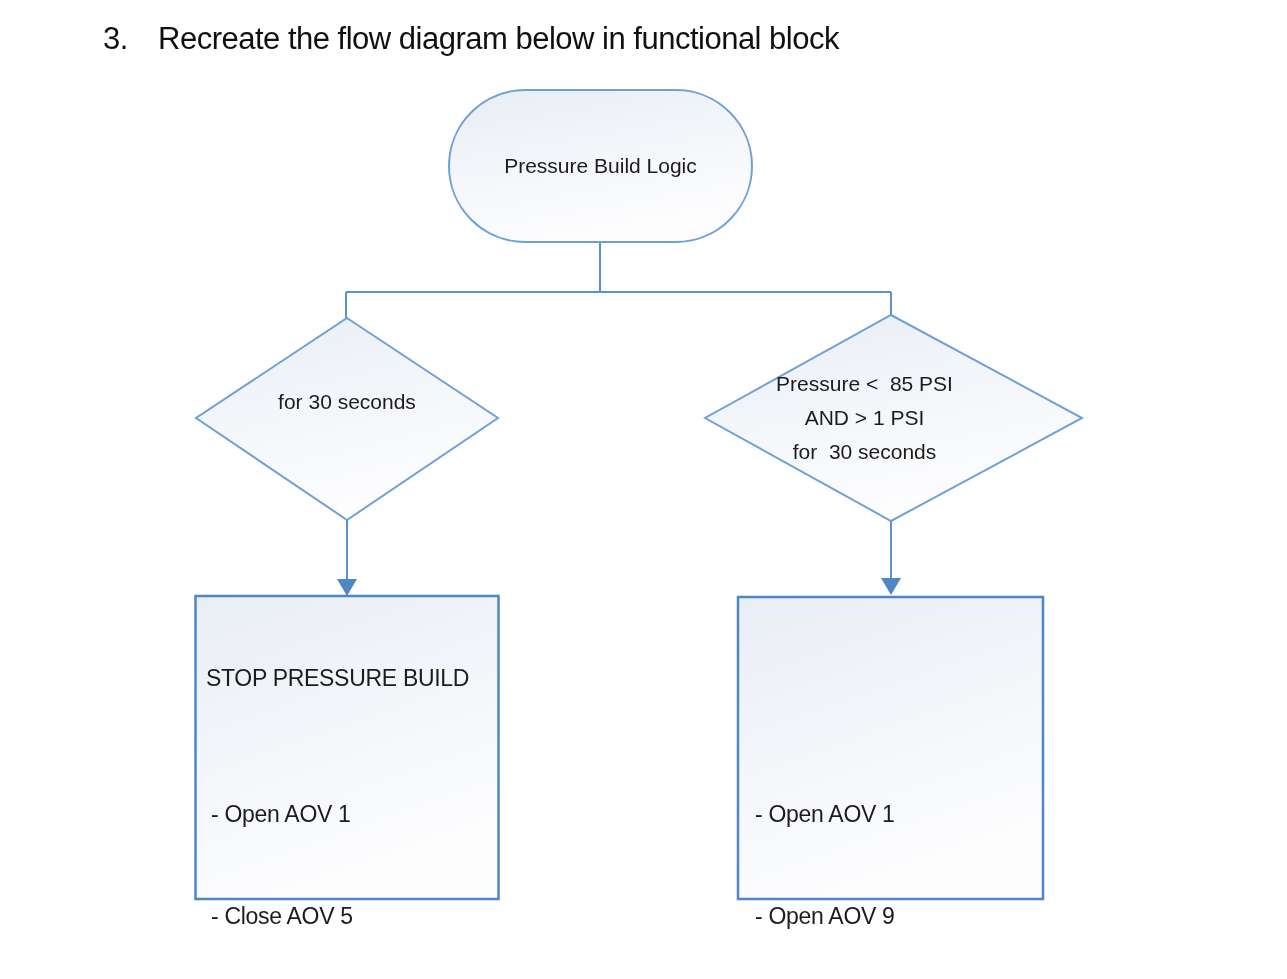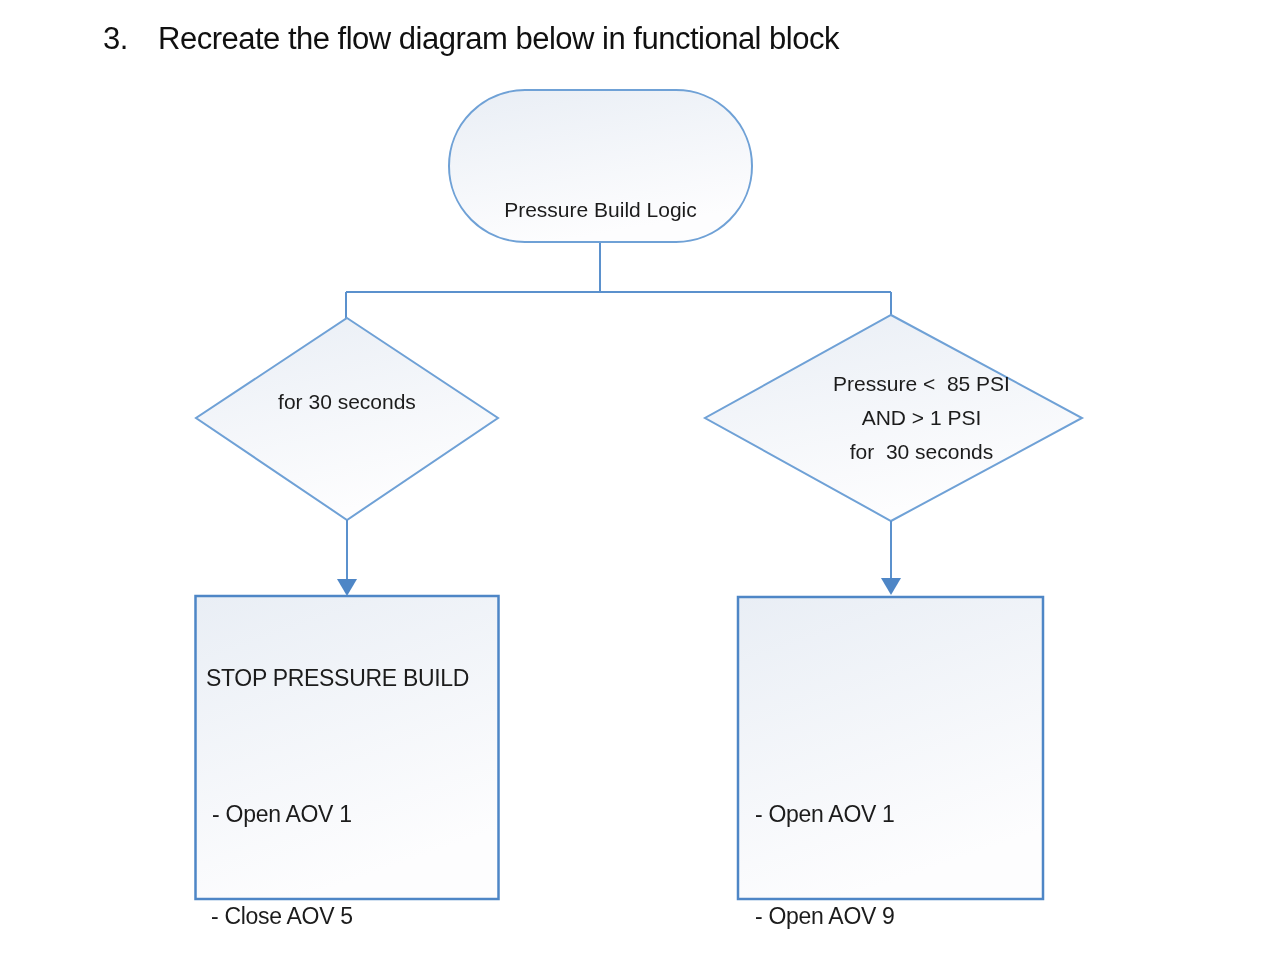--- a/index.html
+++ b/index.html
@@ -12,26 +12,26 @@
     overflow:hidden;
   }
   .title{
     position:absolute;left:103px;top:20px;
     display:flex;align-items:baseline;
     font-size:31px;line-height:38px;letter-spacing:-0.5px;color:#101010;
     white-space:pre;
   }
   .title .num{display:inline-block;width:55px;}
   .diagram-svg{position:absolute;left:0;top:0;}
-  .label{position:absolute;white-space:pre;text-align:center;}
+  .label{position:absolute;white-space:pre;}
   .center-box{display:flex;flex-direction:column;align-items:center;justify-content:center;text-align:center;}
   .shape-text{font-size:21px;line-height:34px;}
-  .stadium-label{left:449px;top:90px;width:303px;height:152px;margin-top:44px;}
+  .stadium-label{left:449px;top:90px;width:303px;height:152px;}
   .dleft-label{left:196px;top:385px;width:302px;}
-  .dright-label{left:733px;top:367px;width:377px;}
+  .dright-label{left:676px;top:367px;width:377px;}
   .proc-title{font-size:23px;line-height:30px;letter-spacing:-0.3px;}
   .proc-items{font-size:23px;line-height:34px;letter-spacing:-0.3px;}
   .pl-title{left:206px;top:663px;}
   .pl-items{left:211px;top:729px;}
   .pr-title{left:750px;top:663px;}
   .pr-items{left:755px;top:729px;}
 </style>
 </head>
 <body>
 

